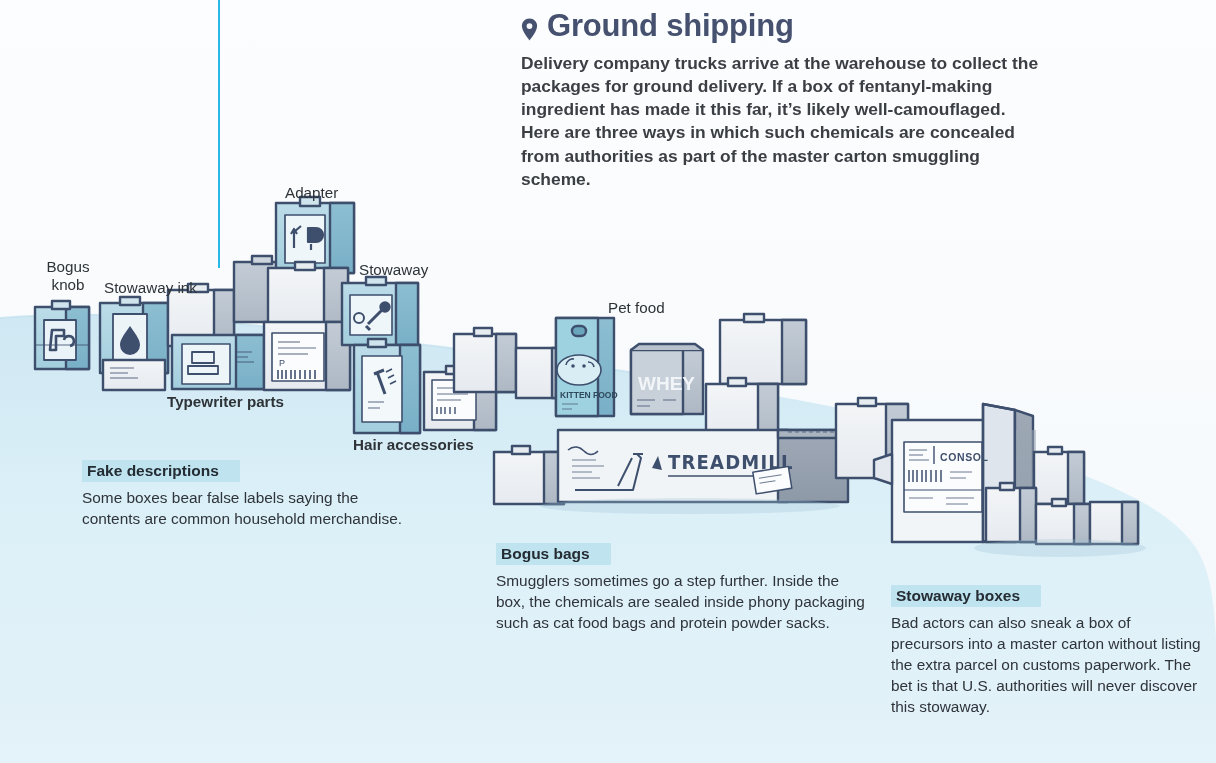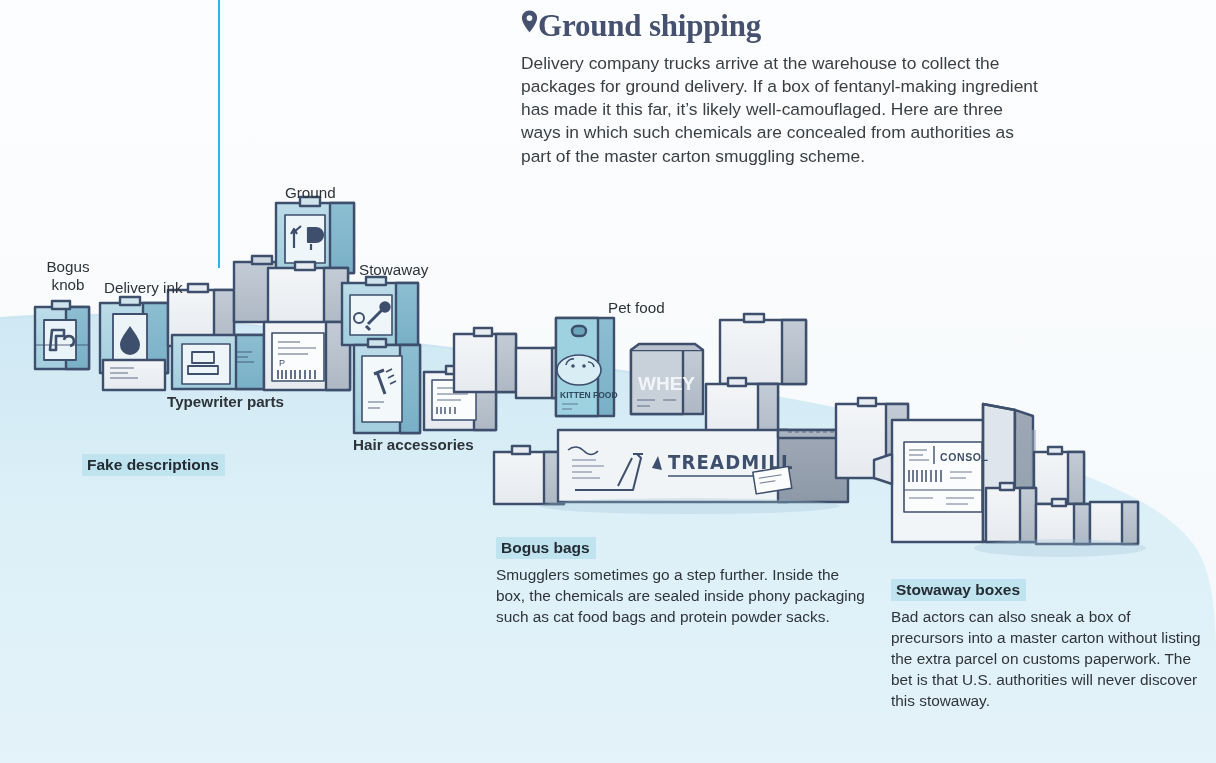--- a/index.html
+++ b/index.html
@@ -14,30 +14,30 @@
 
   
   .floor{position:absolute;left:0;top:0;width:1216px;height:763px;}
 
   
   .accent-rule{position:absolute;left:218px;top:0;width:2px;height:268px;
                background:#29b6e8;}
 
   
   .head{position:absolute;left:521px;top:10px;width:520px;}
-  .head-title{display:flex;align-items:flex-start;
-      font-family:Liberation Serif, serif;
+  .head-title{display:flex;align-items:flex-end;gap:9px;
+      font-family:Liberation Sans, sans-serif;
       font-weight:700;font-size:31px;letter-spacing:-.2px;color:#45516f;
       line-height:1;margin:0 0 11px 0;}
   .pin{flex:0 0 auto;width:17px;height:23px;display:block;}
-  .head-body{font-size:17.4px;line-height:1.33;color:#3b3f44;margin:0;}
+  .head-body{font-size:17.4px;line-height:1.33;color:#3b3f44;margin:0;font-weight:bold;}
 
   
   .note{position:absolute;}
-  .note h3{display:inline-block;margin:2px 0 6px 0;padding:2px 6px 3px 5px;
+  .note h3{display:inline-block;margin:8px 0 6px 0;padding:2px 21px 3px 5px;
            background:#bfe4ef;color:#242b33;font-size:15.5px;font-weight:700;
            line-height:1.12;}
   .note p{margin:0;font-size:15.4px;line-height:1.35;color:#2f343a;}
   #note-fake{left:82px;top:452px;width:330px;}
   #note-bogus{left:496px;top:535px;width:370px;}
   #note-stow{left:891px;top:577px;width:312px;}
 
   
   .ilabel{position:absolute;font-size:15.2px;color:#2e3338;line-height:1.2;}
   #lbl-door{left:38px;top:258px;width:60px;text-align:center;}
@@ -400,29 +400,30 @@
       </svg>
       <span>Ground shipping</span>
     </h1>
     <p class="head-body">Delivery company trucks arrive at the warehouse to collect the packages for ground delivery. If a box of fentanyl-making ingredient has made it this far, it’s likely well-camouflaged. Here are three ways in which such chemicals are concealed from authorities as part of the master carton smuggling scheme.</p>
   </div>
 
   <div class="ilabel" id="lbl-door">
     <span>Bogus</span><br>
     <span>knob</span>
   </div>
-  <div class="ilabel" id="lbl-pig">Delivery ink</div>
-  <div class="ilabel" id="lbl-adapter">Ground</div>
+  <div class="ilabel" id="lbl-pig">Stowaway ink</div>
+  <div class="ilabel" id="lbl-adapter">Adapter</div>
   <div class="ilabel" id="lbl-fast">Stowaway</div>
   <div class="ilabel" id="lbl-type">Typewriter parts</div>
   <div class="ilabel" id="lbl-hair">Hair accessories</div>
   <div class="ilabel" id="lbl-pet">Pet food</div>
 
   <div class="note" id="note-fake">
     <h3>Fake descriptions</h3>
+    <p>Some boxes bear false labels saying the contents are common household merchandise.</p>
   </div>
 
   <div class="note" id="note-stow">
     <h3>Stowaway boxes</h3>
     <p>Bad actors can also sneak a box of precursors into a master carton without listing the extra parcel on customs paperwork. The bet is that U.S. authorities will never discover this stowaway.</p>
   </div>
 
   <div class="note" id="note-bogus">
     <h3>Bogus bags</h3>
     <p>Smugglers sometimes go a step further. Inside the box, the chemicals are sealed inside phony packaging such as cat food bags and protein powder sacks.</p>

